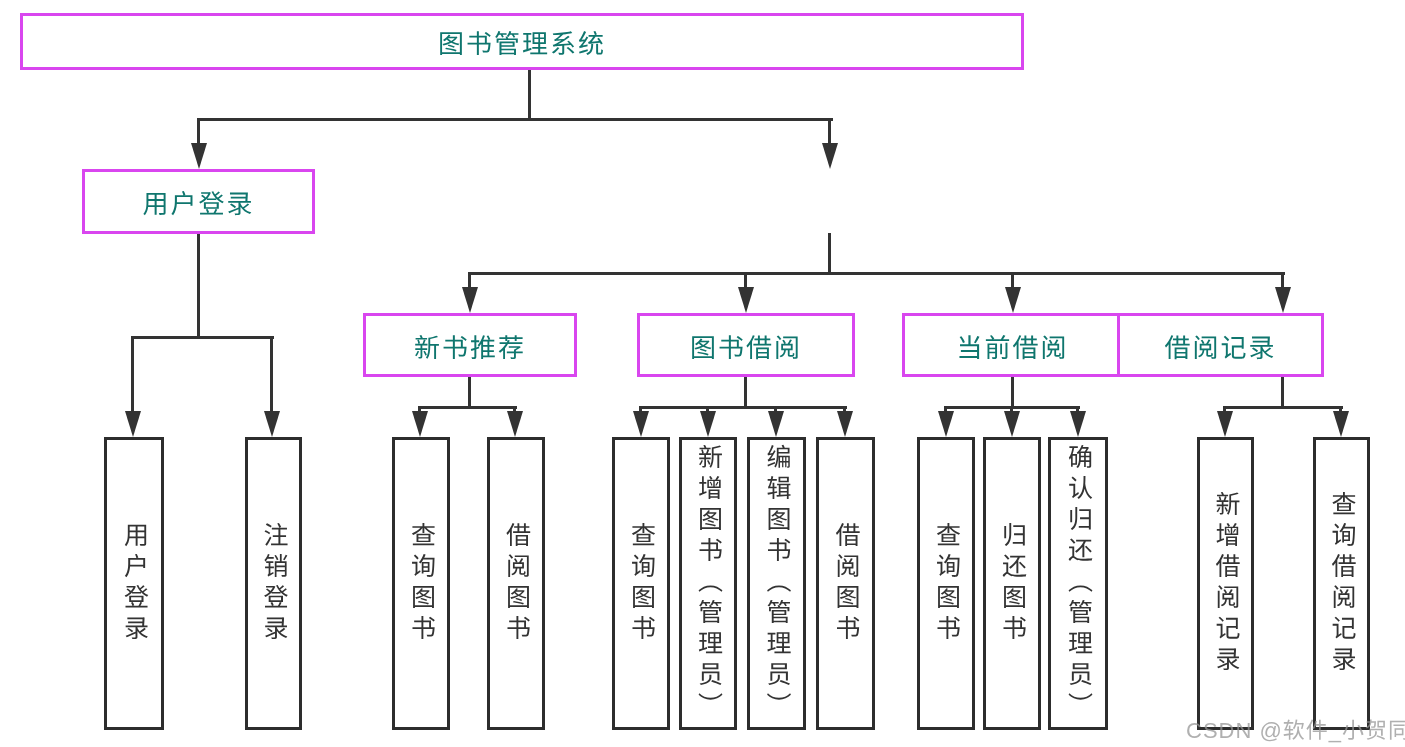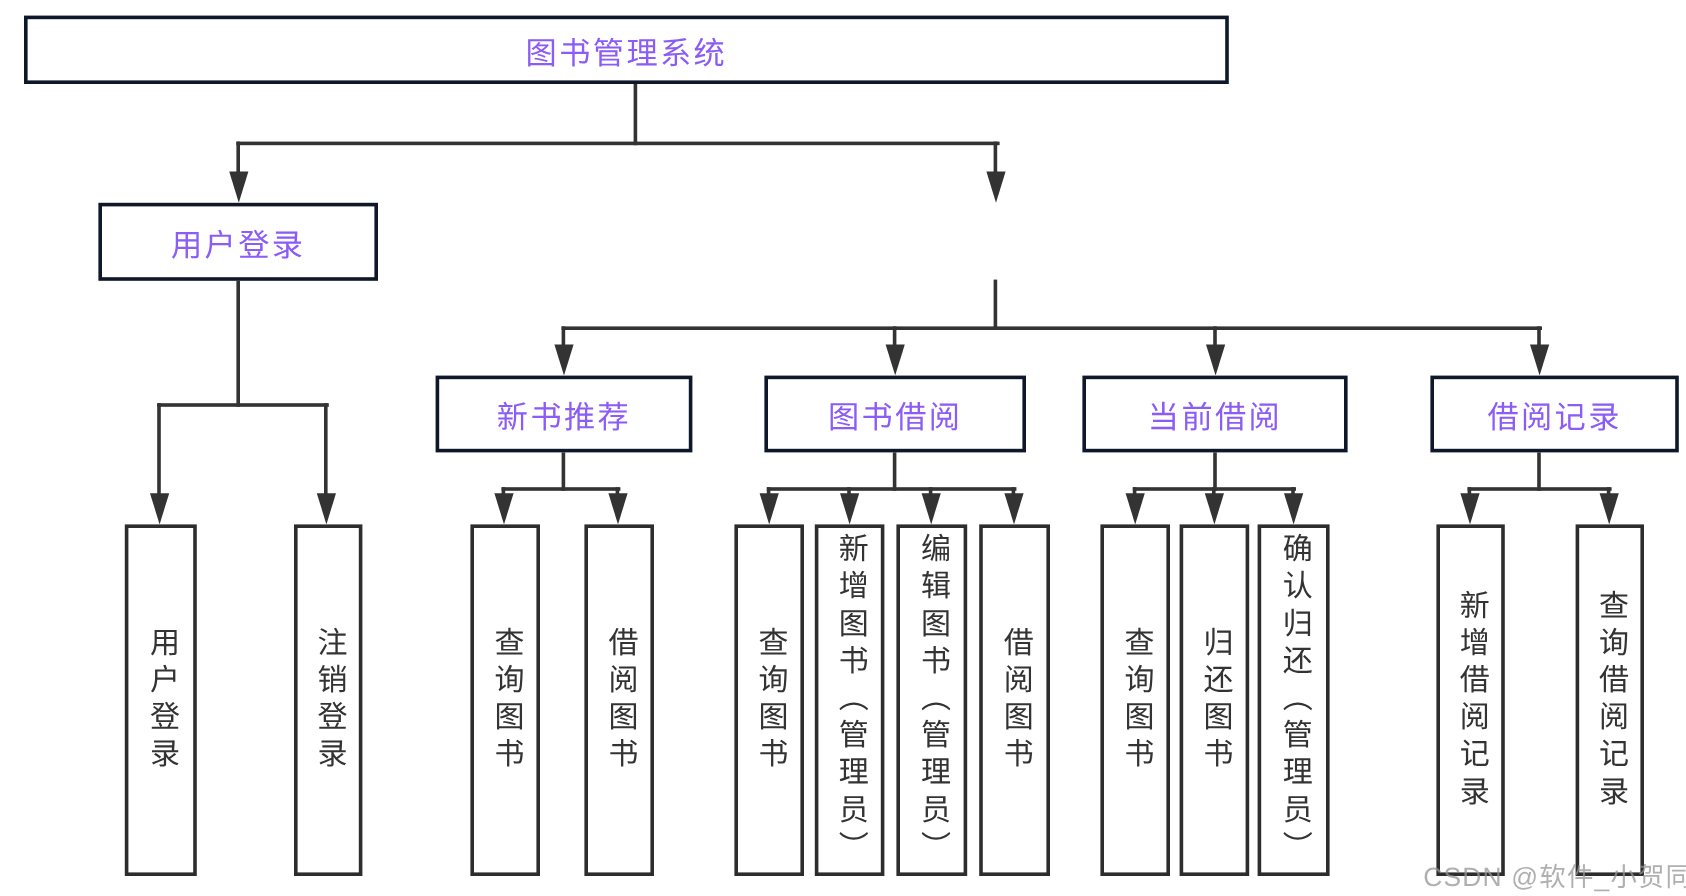--- a/index.html
+++ b/index.html
@@ -8,23 +8,23 @@
     position:relative;
     width:1405px; height:747px;
     background:#ffffff;
     font-family:"Liberation Sans","DejaVu Sans",sans-serif;
     overflow:hidden;
   }
   
   .box {
     position:absolute;
     background:#ffffff;
-    border:3px solid #0f172a;
+    border:3px solid #d946ef;
     display:flex; align-items:center; justify-content:center;
-    font-size:26px; color:#8b5cf6; letter-spacing:2px;
+    font-size:26px; color:#0f766e; letter-spacing:2px;
     z-index:2;
   }
   
   .vbox {
     position:absolute;
     top:437px; height:293px;
     background:#ffffff;
     border:3px solid #2d2d2d;
     display:flex; align-items:center; justify-content:center;
     writing-mode:vertical-rl; text-orientation:mixed;
@@ -74,21 +74,21 @@
   <div class="vline" style="left:828px; top:233px; height:42px;"></div>
   <div class="hline" style="left:468px; top:272px; width:817px;"></div>
   <div class="drop" style="left:462px; top:272px; height:41px;"></div>
   <div class="drop" style="left:738px; top:272px; height:41px;"></div>
   <div class="drop" style="left:1005px; top:272px; height:41px;"></div>
   <div class="drop" style="left:1275px; top:272px; height:41px;"></div>
 
   <div class="box" style="left:637px; top:313px; width:218px; height:64px;">图书借阅</div>
   <div class="box" style="left:363px; top:313px; width:214px; height:64px;">新书推荐</div>
   <div class="box" style="left:902px; top:313px; width:221px; height:64px;">当前借阅</div>
-  <div class="box" style="left:1192px; top:313px; width:207px; height:64px;">借阅记录</div>
+  <div class="box" style="left:1117px; top:313px; width:207px; height:64px;">借阅记录</div>
 
   <div class="vline" style="left:468px; top:376px; height:33px;"></div>
   <div class="hline" style="left:418px; top:406px; width:99px;"></div>
   <div class="drop" style="left:412px; top:406px; height:31px;"></div>
   <div class="drop" style="left:507px; top:406px; height:31px;"></div>
 
   <div class="vline" style="left:744px; top:376px; height:33px;"></div>
   <div class="hline" style="left:639px; top:406px; width:208px;"></div>
   <div class="drop" style="left:633px; top:406px; height:31px;"></div>
   <div class="drop" style="left:700px; top:406px; height:31px;"></div>

